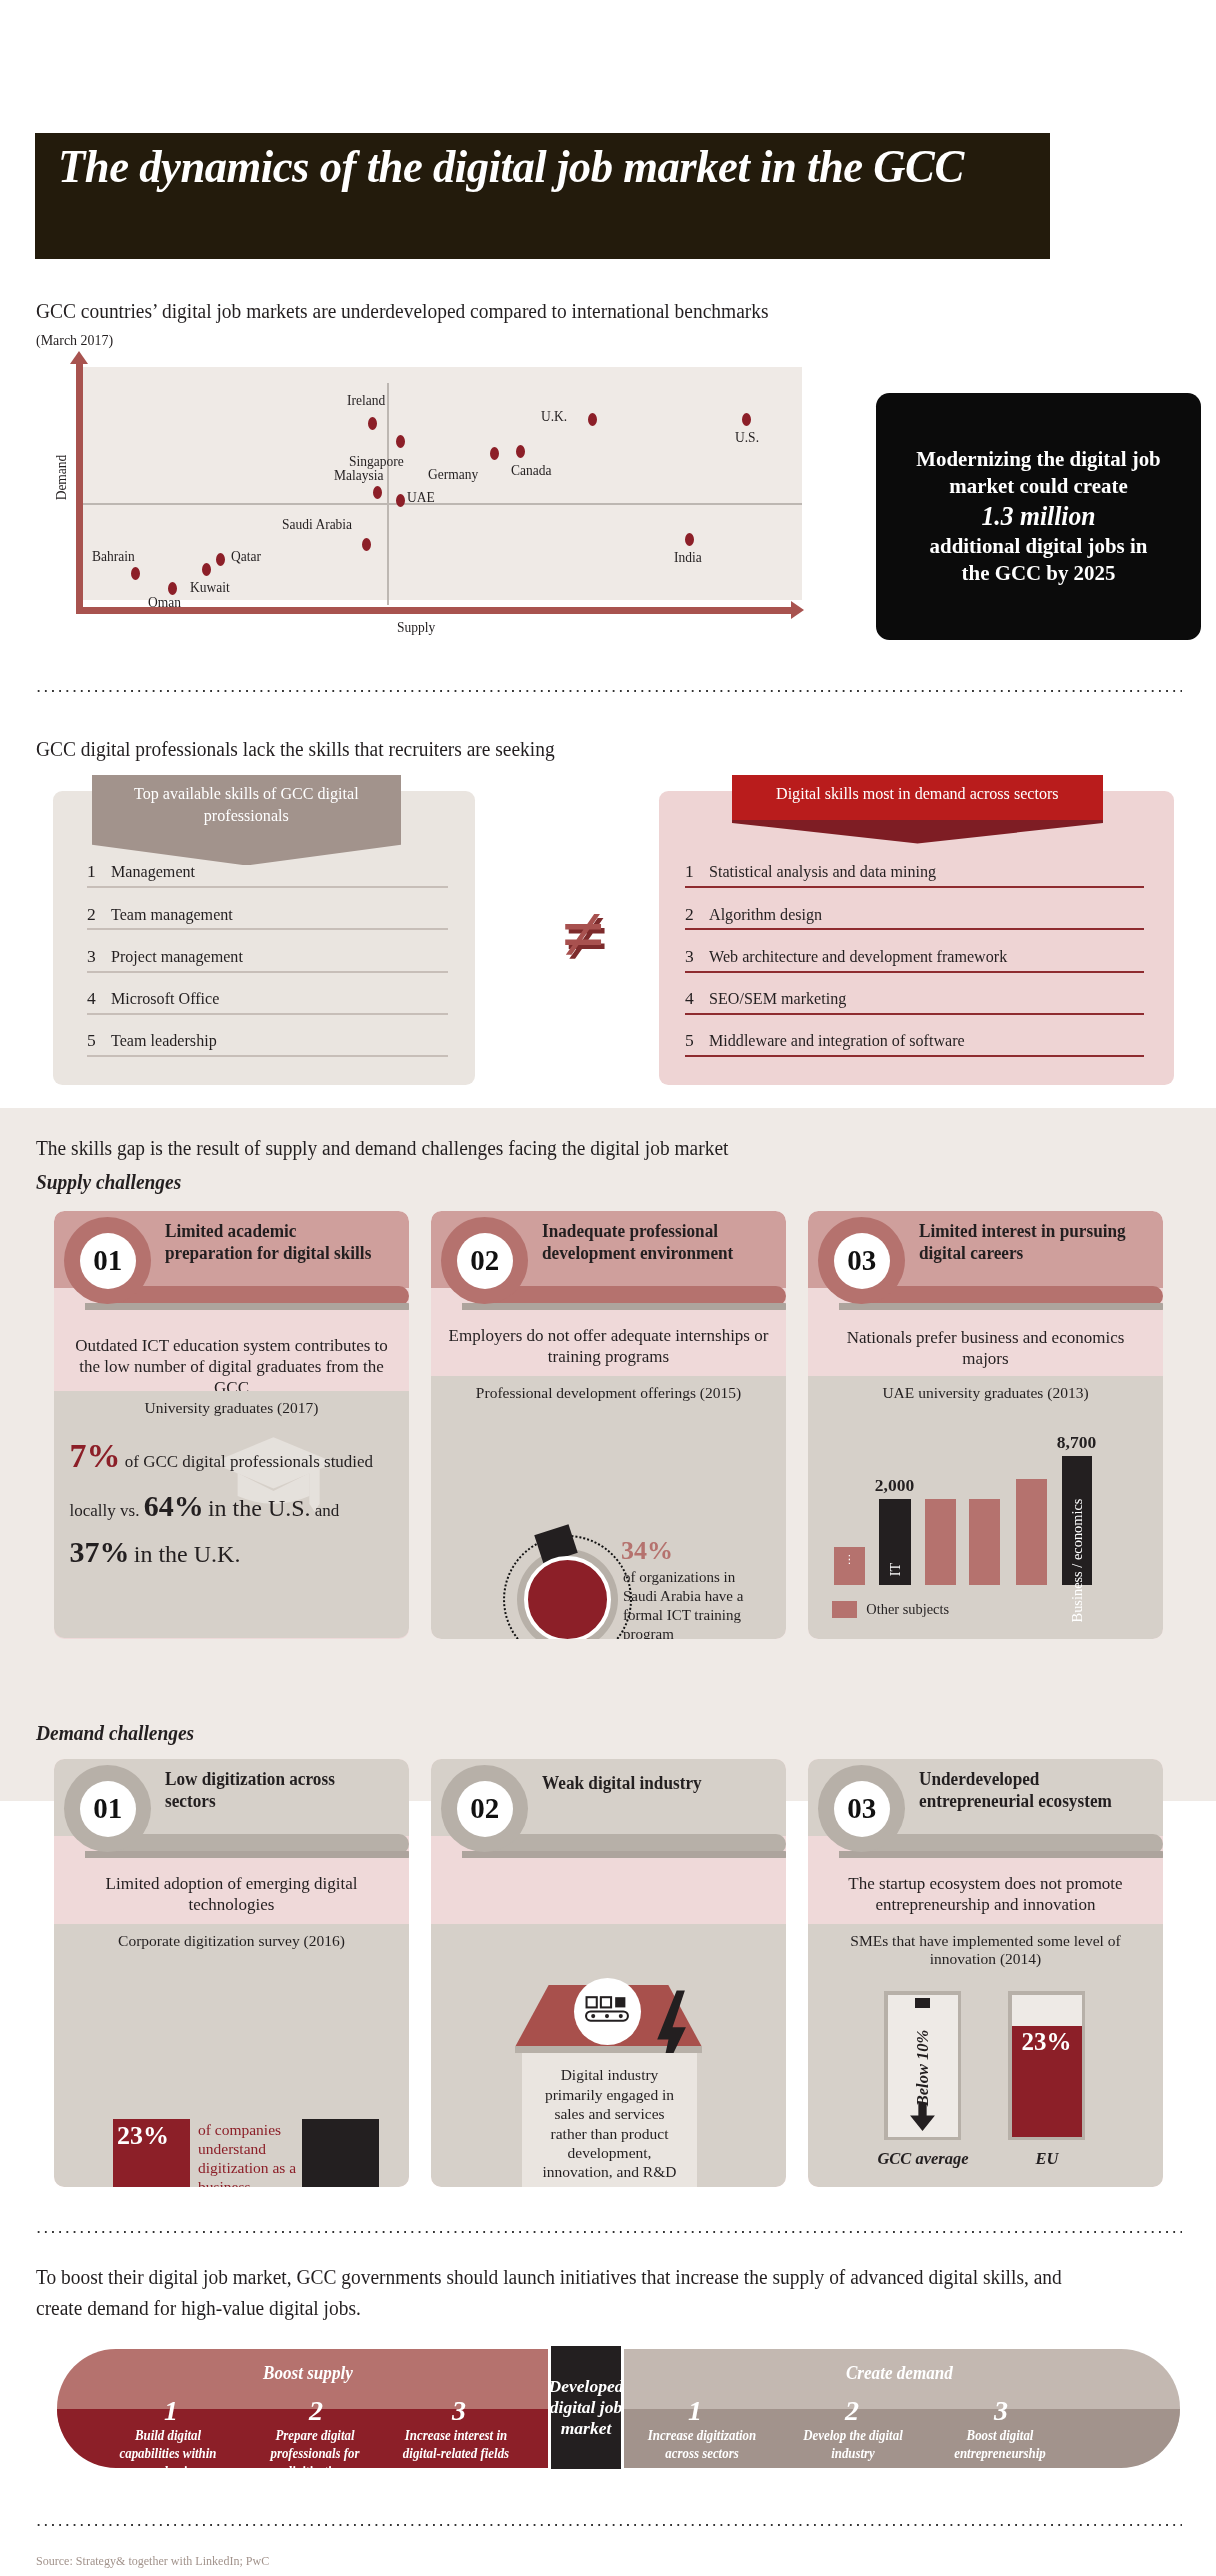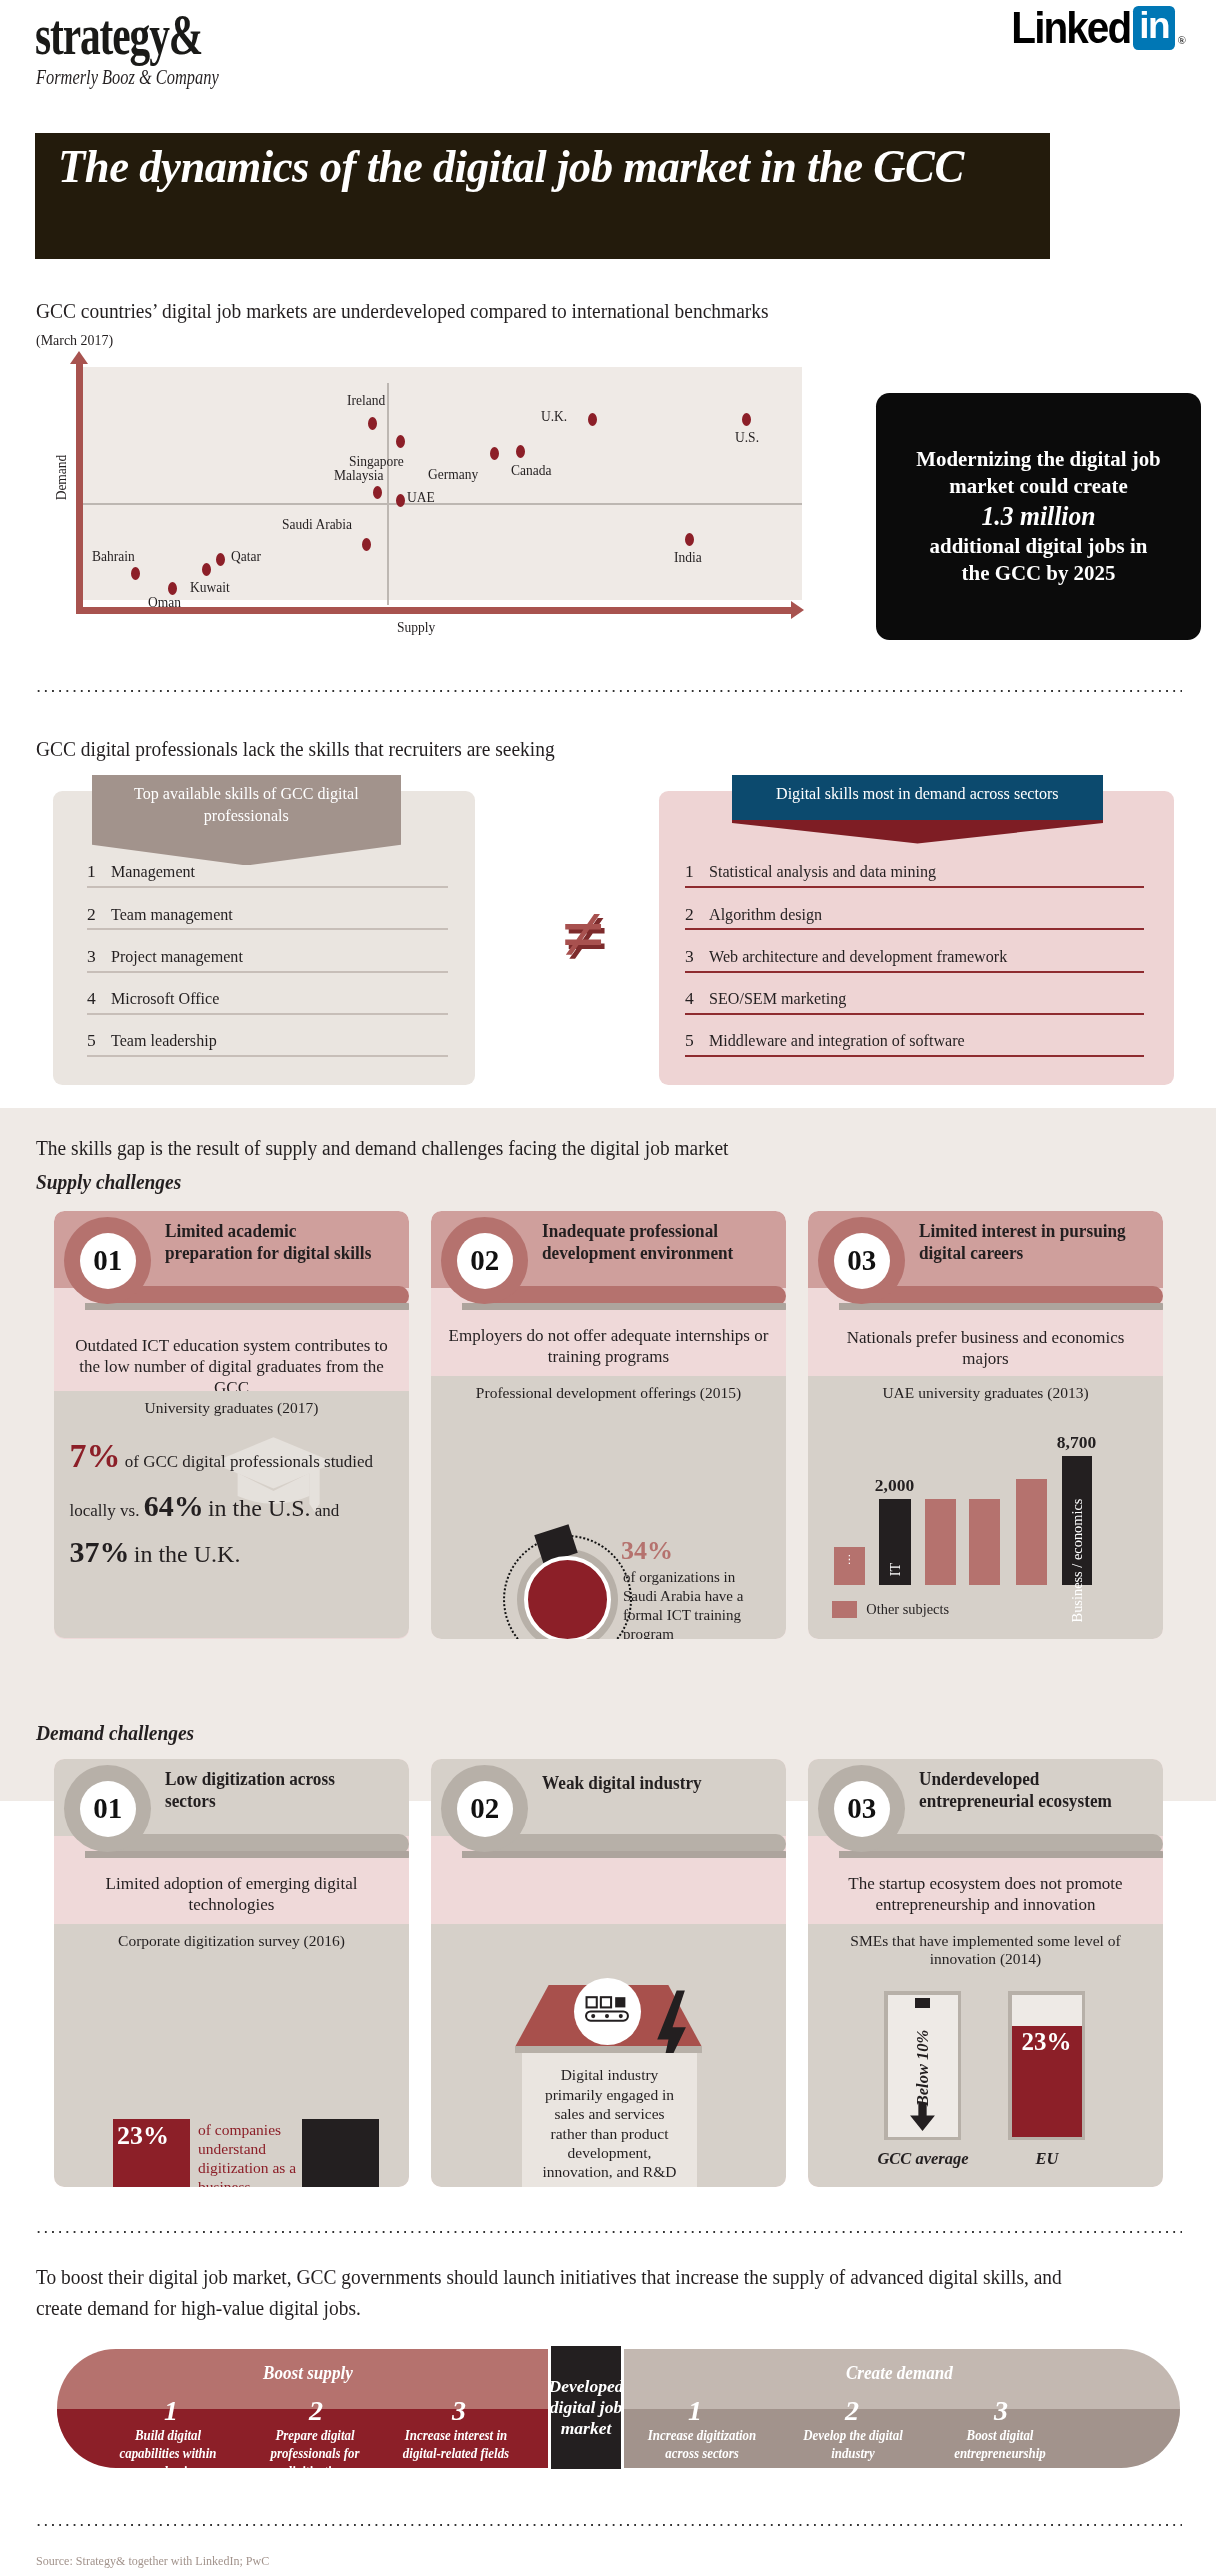--- a/index.html
+++ b/index.html
@@ -128,21 +128,21 @@
 
   .card { position:absolute; border-radius:9.3px; }
   .card-left  { left:53px; top:791px; width:422px; height:294px; background:#eae5e0; }
   .card-right { left:659px; top:791px; width:515px; height:294px; background:#eed4d4; }
 
   .ribbon {
     position:absolute; text-align:center; color:#fff; font-size:17.5px;
     line-height:1.25; padding:8.2px 5.2px 15.5px 5.2px;
   }
   .ribbon-left  { left:92px; top:775px; width:309px; background:#a2938c; }
-  .ribbon-right { left:732px; top:775px; width:371px; background:#0c4a6e; }
+  .ribbon-right { left:732px; top:775px; width:371px; background:#b91c1c; }
   .ribbon-notch {
     position:absolute; left:0; bottom:-23px; width:100%; height:24px;
     clip-path: polygon(0 0, 100% 0, 100% 14%, 50% 100%, 0 14%);
   }
   .ribbon-left .ribbon-notch { background:#a2938c; }
   .ribbon-right .ribbon-notch { background:#7e1d24; }
   .ribbon-txt { transform: scaleX(0.92); display:block; }
 
   .skill-row {
     position:absolute; display:flex; align-items:flex-end; font-size:17.5px;
@@ -349,29 +349,20 @@
   .source {
     position:absolute; left:36px; top:2553px; font-size:13.4px; color:#a2938c;
     transform: scaleX(0.9); transform-origin:left top;
   }
 </style>
 </head>
 <body>
 
 <div class="page">
 
-  <div class="header">
-    <div class="logo-strategy">strategy&amp;</div>
-    <div class="logo-sub">Formerly Booz &amp; Company</div>
-    <div class="logo-linkedin">
-      <span class="li-word">Linked</span>
-      <span class="li-box">in</span>
-      <span class="li-reg">®</span>
-    </div>
-  </div>
 
   <div class="title-box"></div>
   <div class="title-text">The dynamics of the digital job market in the GCC</div>
 
   <div class="s1-head">GCC countries’ digital job markets are underdeveloped compared to international benchmarks</div>
   <div class="s1-sub">(March 2017)</div>
 
   <div class="scatter-wrap">
     <div class="scatter-plot">
       <div class="q-vline"></div>

